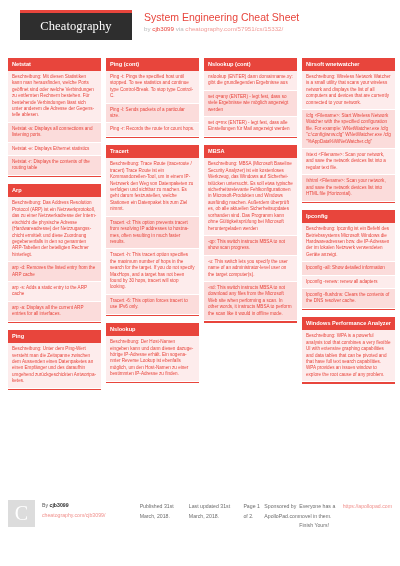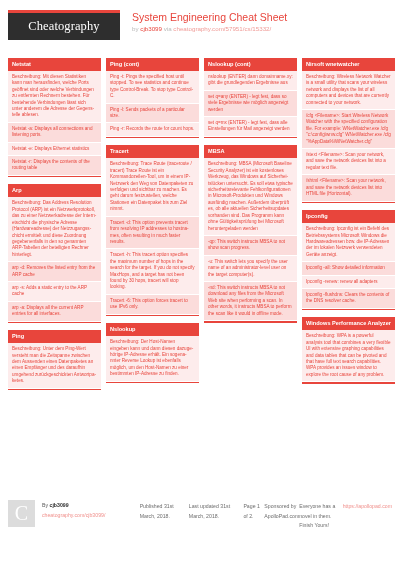--- a/index.html
+++ b/index.html
@@ -12,20 +12,21 @@
   .page { position: relative; width: 400px; height: 566px; padding: 10px 8px 0 8px; }
 
   
   .header { display: flex; align-items: flex-start; height: 42px; }
   .logo-box {
     width: 112px; height: 30px;
     background: #2e2e2e;
     border-top: 3px solid #e8453c;
     display: flex; align-items: center; justify-content: center;
     flex: 0 0 auto;
+    margin-left: 12px;
   }
   .logo-text {
     color: #ffffff; font-family: "Liberation Serif", serif;
     font-size: 12.5px; letter-spacing: .1px;
   }
   .title-wrap { margin-left: 12px; padding-top: 1px; }
   .sheet-title { color: #e8453c; font-size: 10.5px; line-height: 12px; }
   .sheet-by { font-size: 6.2px; color: #b9b9b9; line-height: 9px; margin-top: 1px; }
   .sheet-by .author { color: #e8453c; }
   .sheet-by .via { color: #b9b9b9; }

